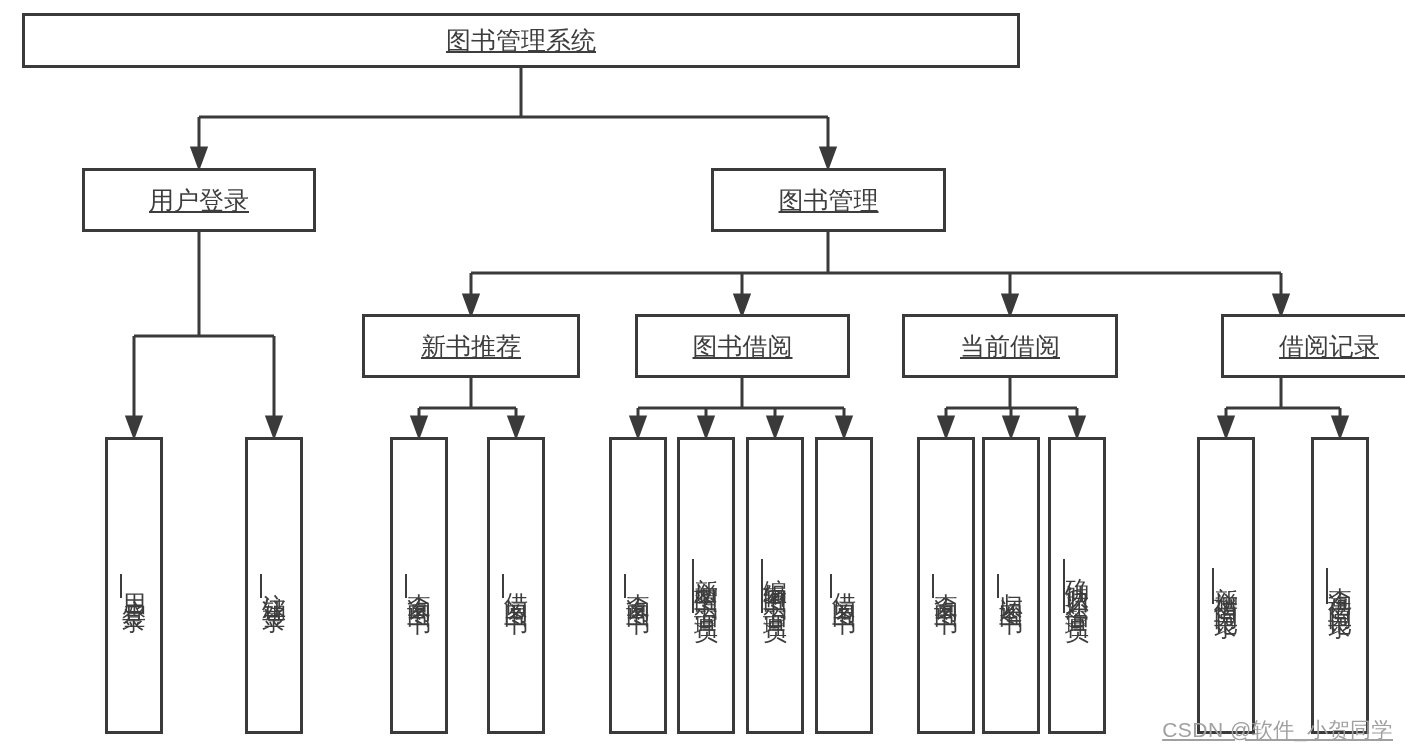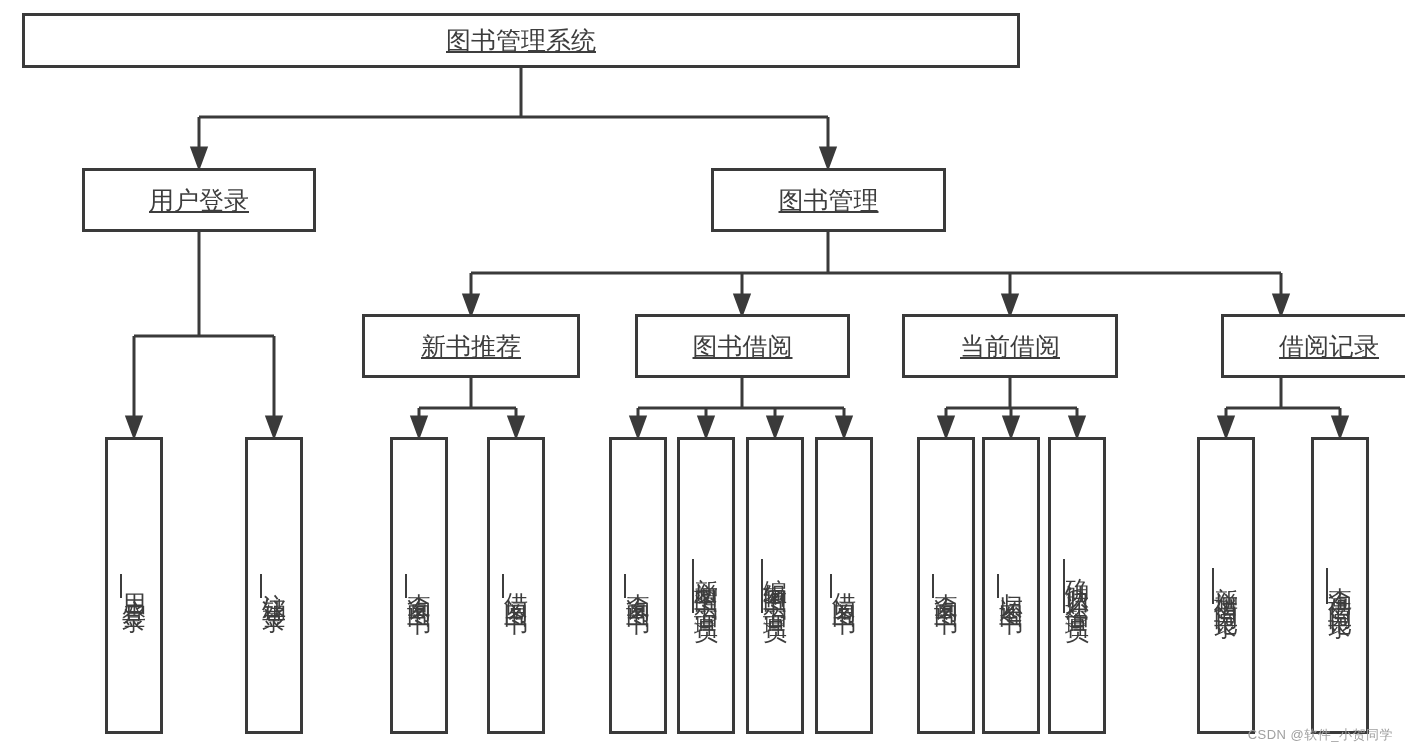--- a/index.html
+++ b/index.html
@@ -45,24 +45,25 @@
     writing-mode: vertical-rl;
     text-orientation: mixed;
     font-size: 24px;
     letter-spacing: 6px;
     white-space: nowrap;
   }
   .watermark {
     position: absolute;
     right: 12px;
     bottom: 3px;
-    font-size: 13px;
+    font-size: 21px;
     color: var(--wm);
     letter-spacing: 0.5px;
     white-space: nowrap;
+    text-decoration: underline;
   }
 </style>
 </head>
 <body>
 
 <div id="stage">
 
   <svg id="connectors" width="1405" height="747" viewBox="0 0 1405 747">
     <g stroke="#3a3a3a" stroke-width="3" fill="#3a3a3a">
       <g>

